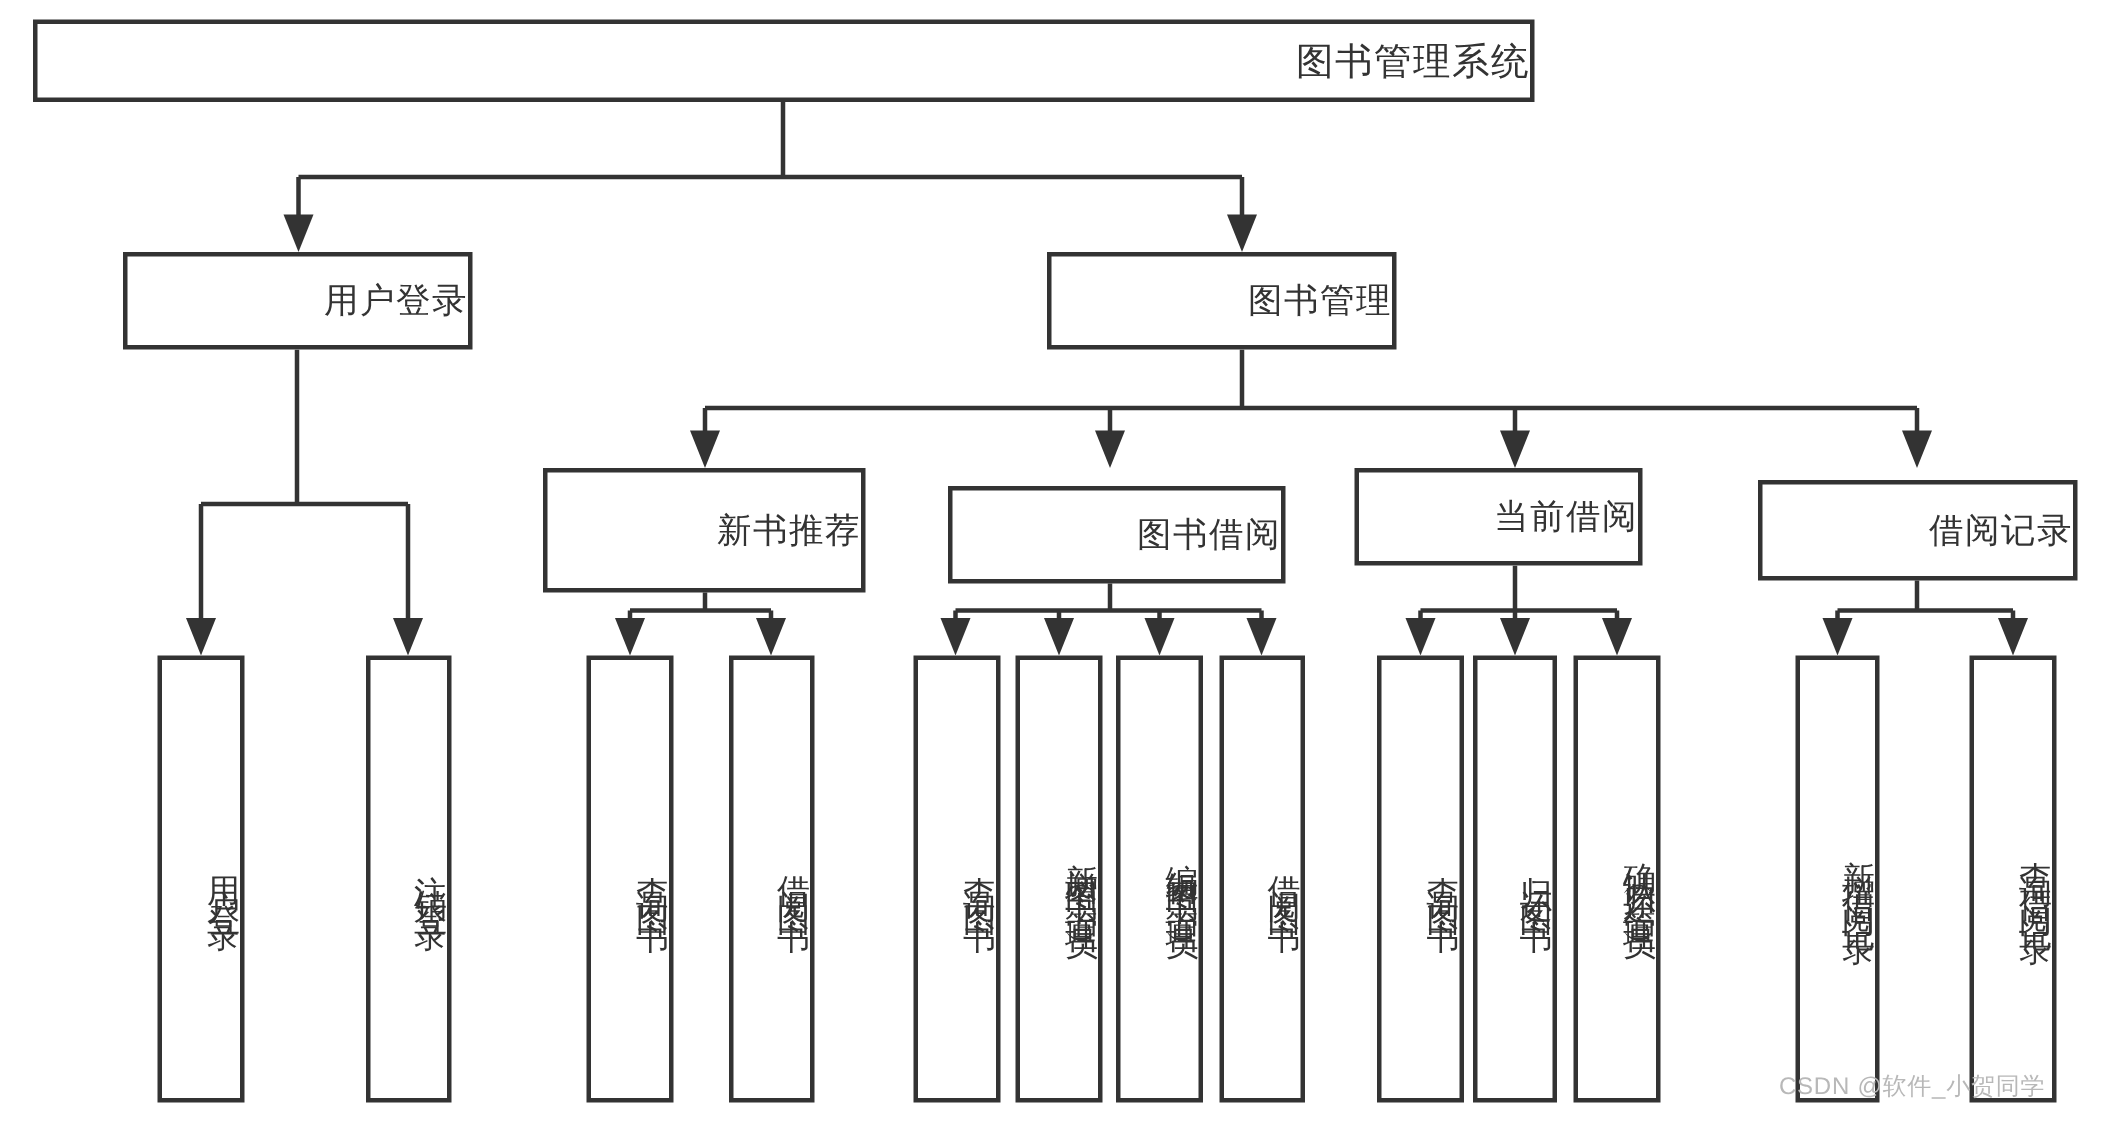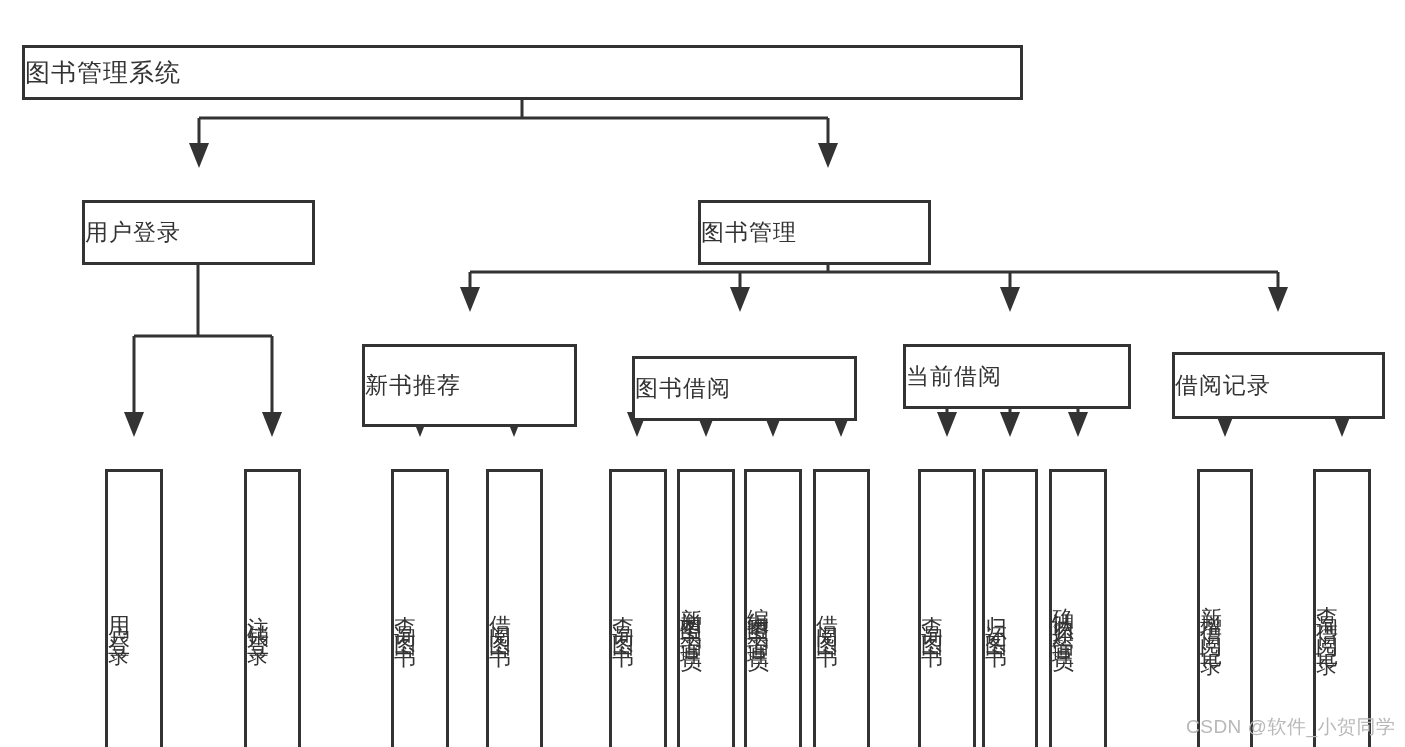--- a/index.html
+++ b/index.html
@@ -23,24 +23,23 @@
     left: 0; top: 0;
     width: 1405px; height: 747px;
     z-index: 0;
   }
   .box {
     position: absolute;
     background: var(--boxbg);
     border: 3px solid var(--line);
     display: flex;
     align-items: center;
-    justify-content: flex-start;
+    justify-content: flex-end;
     color: var(--text);
     z-index: 1;
-    margin-top: 32px;
   }
   .box .hlabel {
     font-size: 23px;
     letter-spacing: 1px;
     white-space: nowrap;
     color: var(--text);
   }
   .box.root .hlabel { font-size: 25px; }
   .vtext {
     writing-mode: vertical-rl;
@@ -50,21 +49,21 @@
     line-height: 1;
     white-space: nowrap;
     color: var(--text);
   }
   .vtext.vlong { letter-spacing: 0.28em; }
   .watermark {
     position: absolute;
     left: 1186px;
     top: 714px;
     z-index: 5;
-    font-size: 19px;
+    font-size: 16px;
     color: var(--wm);
     white-space: nowrap;
     letter-spacing: 0.5px;
   }
 </style>
 </head>
 <body>
 
 <div class="canvas">
 
@@ -114,21 +113,21 @@
   <div class="box" style="left:698px;top:168px;width:233px;height:65px">
     <span class="hlabel">图书管理</span>
   </div>
 
   <div class="box" style="left:362px;top:312px;width:215px;height:83px">
     <span class="hlabel">新书推荐</span>
   </div>
   <div class="box" style="left:632px;top:324px;width:225px;height:65px">
     <span class="hlabel">图书借阅</span>
   </div>
-  <div class="box" style="left:903px;top:312px;width:228px;height:65px">
+  <div class="box" style="left:903px;top:312px;width:192px;height:65px">
     <span class="hlabel">当前借阅</span>
   </div>
   <div class="box" style="left:1172px;top:320px;width:213px;height:67px">
     <span class="hlabel">借阅记录</span>
   </div>
 
   <div class="box leaf" style="left:105px;top:437px;width:58px;height:298px">
     <span class="vtext">用户登录</span>
   </div>
   <div class="box leaf" style="left:244px;top:437px;width:57px;height:298px">

